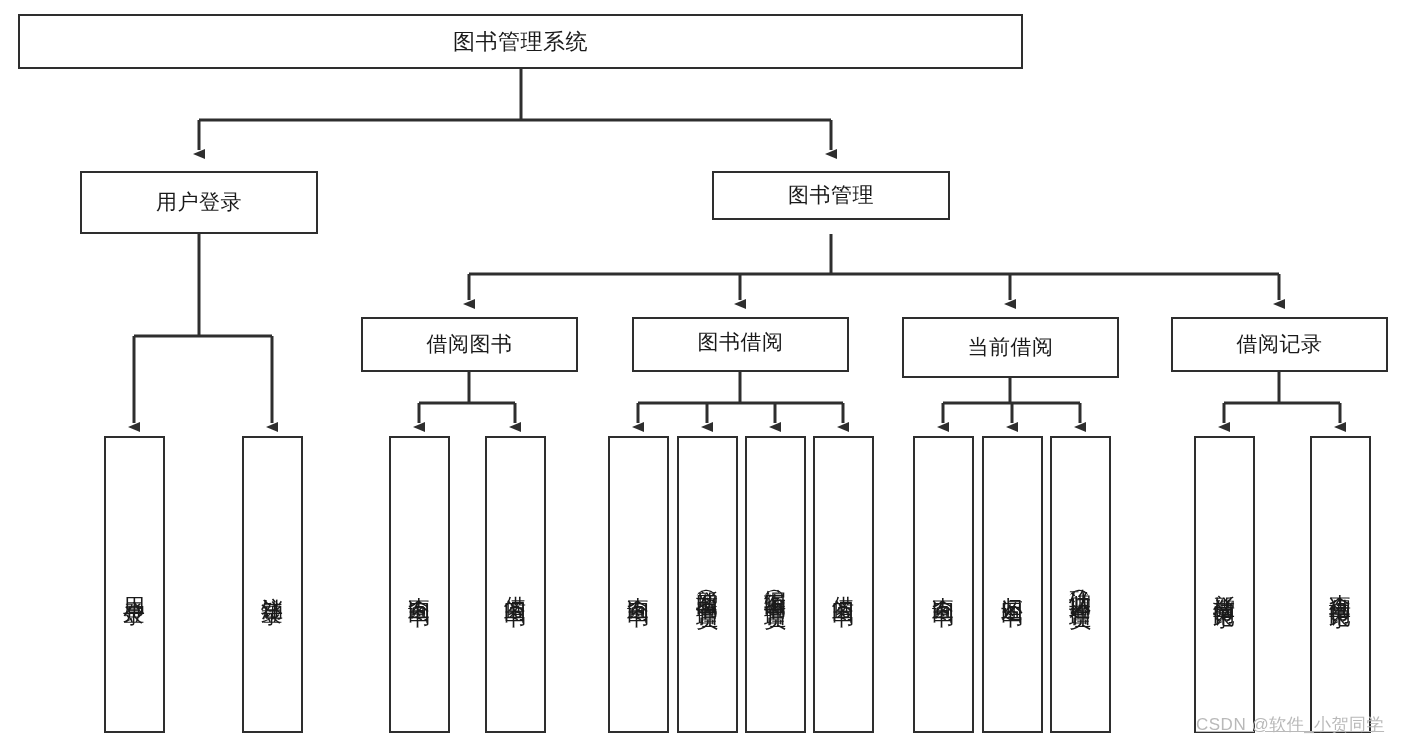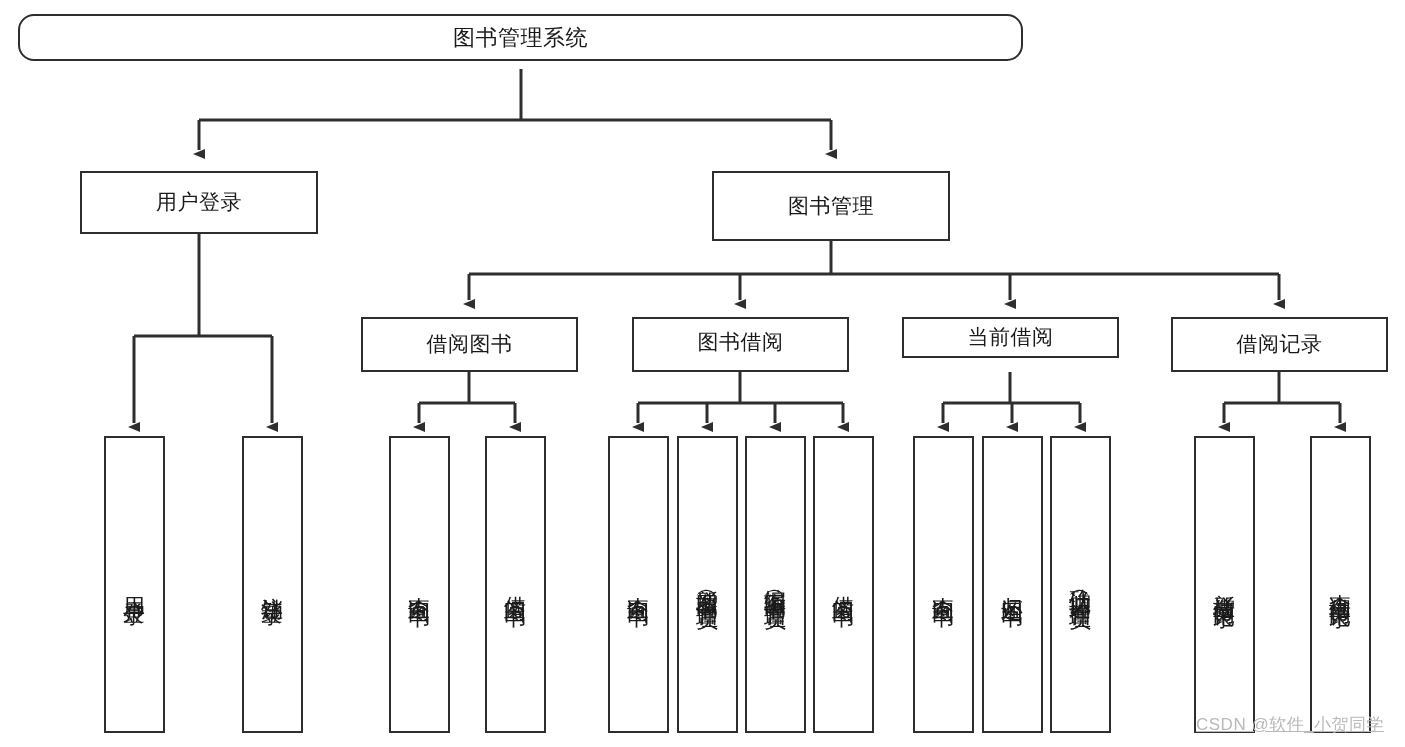--- a/index.html
+++ b/index.html
@@ -115,38 +115,38 @@
       <path d="M 1012 403 L 1012 423" marker-end="url(#arw)"></path>
       <path d="M 1080 403 L 1080 423" marker-end="url(#arw)"></path>
 
       <path d="M 1279 372 L 1279 403"></path>
       <path d="M 1224 403 L 1340 403"></path>
       <path d="M 1224 403 L 1224 423" marker-end="url(#arw)"></path>
       <path d="M 1340 403 L 1340 423" marker-end="url(#arw)"></path>
     </g>
   </svg>
 
-  <div class="node lvl-root" style="left:18px; top:14px; width:1005px; height:47px;border-radius:16px;">
+  <div class="node lvl-root" style="left:18px; top:14px; width:1005px; height:55px;">
     <span class="node-label">图书管理系统</span>
   </div>
 
   <div class="node lvl-mid" style="left:80px; top:171px; width:238px; height:63px;">
     <span class="node-label">用户登录</span>
   </div>
-  <div class="node lvl-mid" style="left:712px; top:171px; width:238px; height:70px;">
+  <div class="node lvl-mid" style="left:712px; top:171px; width:238px; height:49px;">
     <span class="node-label">图书管理</span>
   </div>
 
   <div class="node lvl-mid" style="left:361px; top:317px; width:217px; height:55px;">
     <span class="node-label">借阅图书</span>
   </div>
   <div class="node lvl-mid" style="left:632px; top:317px; width:217px; height:55px;font-family:Liberation Mono, monospace;">
     <span class="node-label">图书借阅</span>
   </div>
-  <div class="node lvl-mid" style="left:902px; top:317px; width:217px; height:41px;">
+  <div class="node lvl-mid" style="left:902px; top:317px; width:217px; height:61px;">
     <span class="node-label">当前借阅</span>
   </div>
   <div class="node lvl-mid" style="left:1171px; top:317px; width:217px; height:55px;">
     <span class="node-label">借阅记录</span>
   </div>
 
   <div class="node leaf" style="left:104px; top:436px; width:61px; height:297px;">
     <span class="node-label">用户登录</span>
   </div>
   <div class="node leaf" style="left:242px; top:436px; width:61px; height:297px;">

